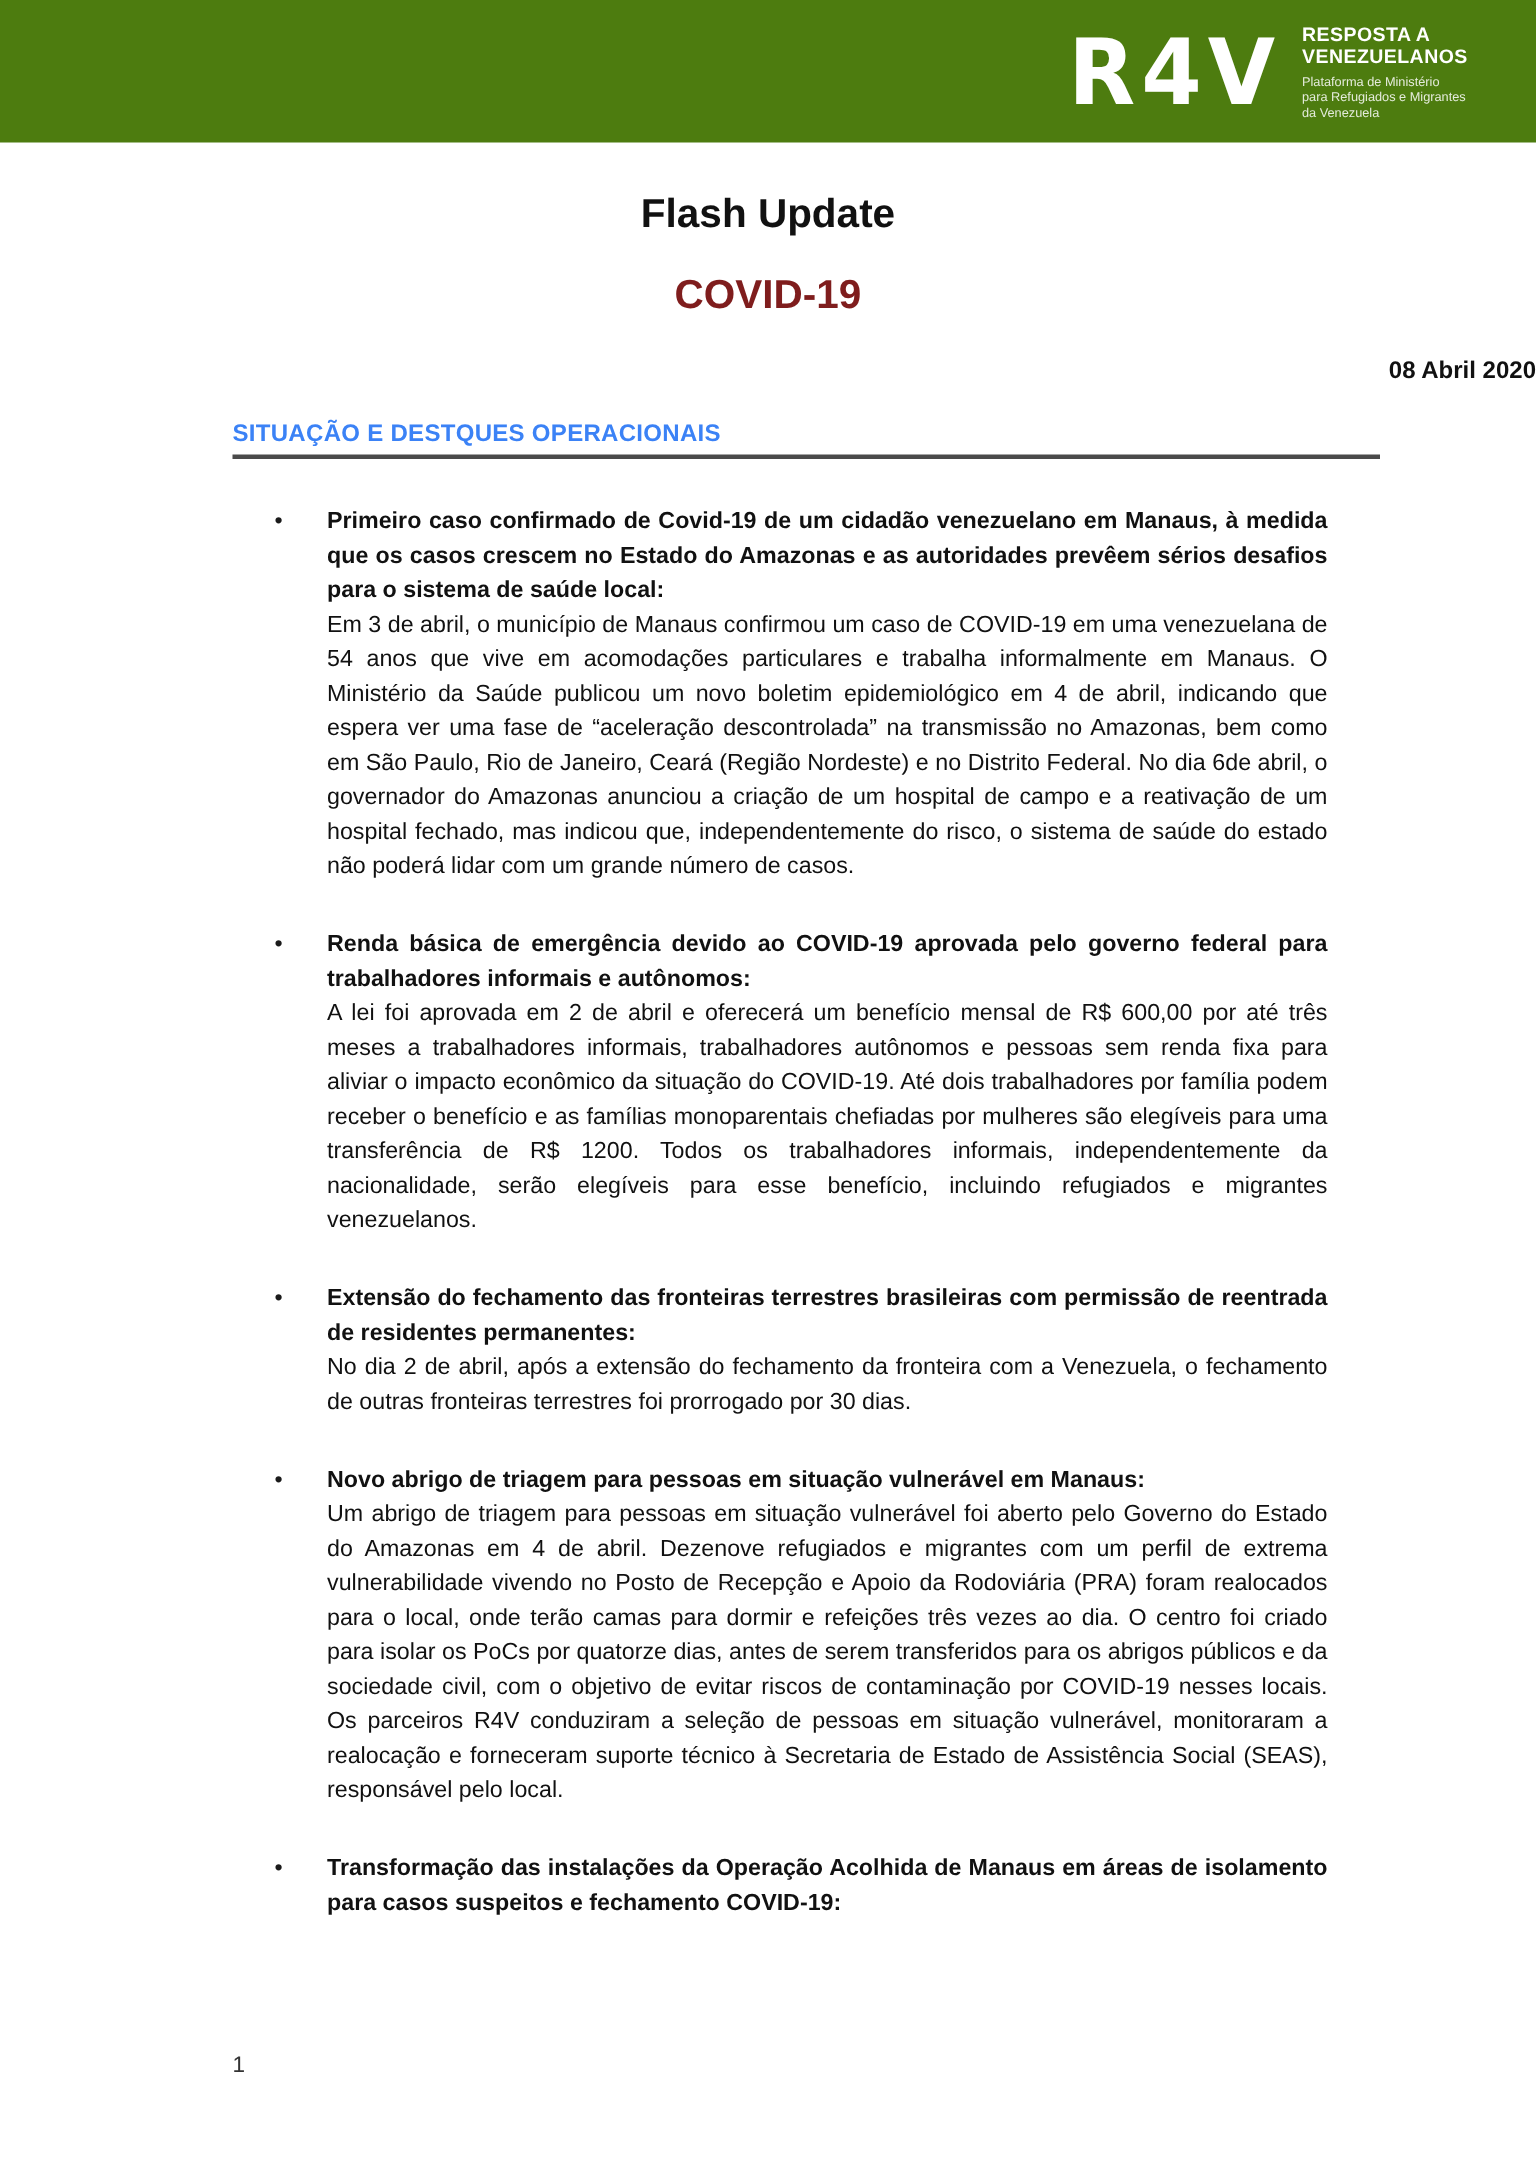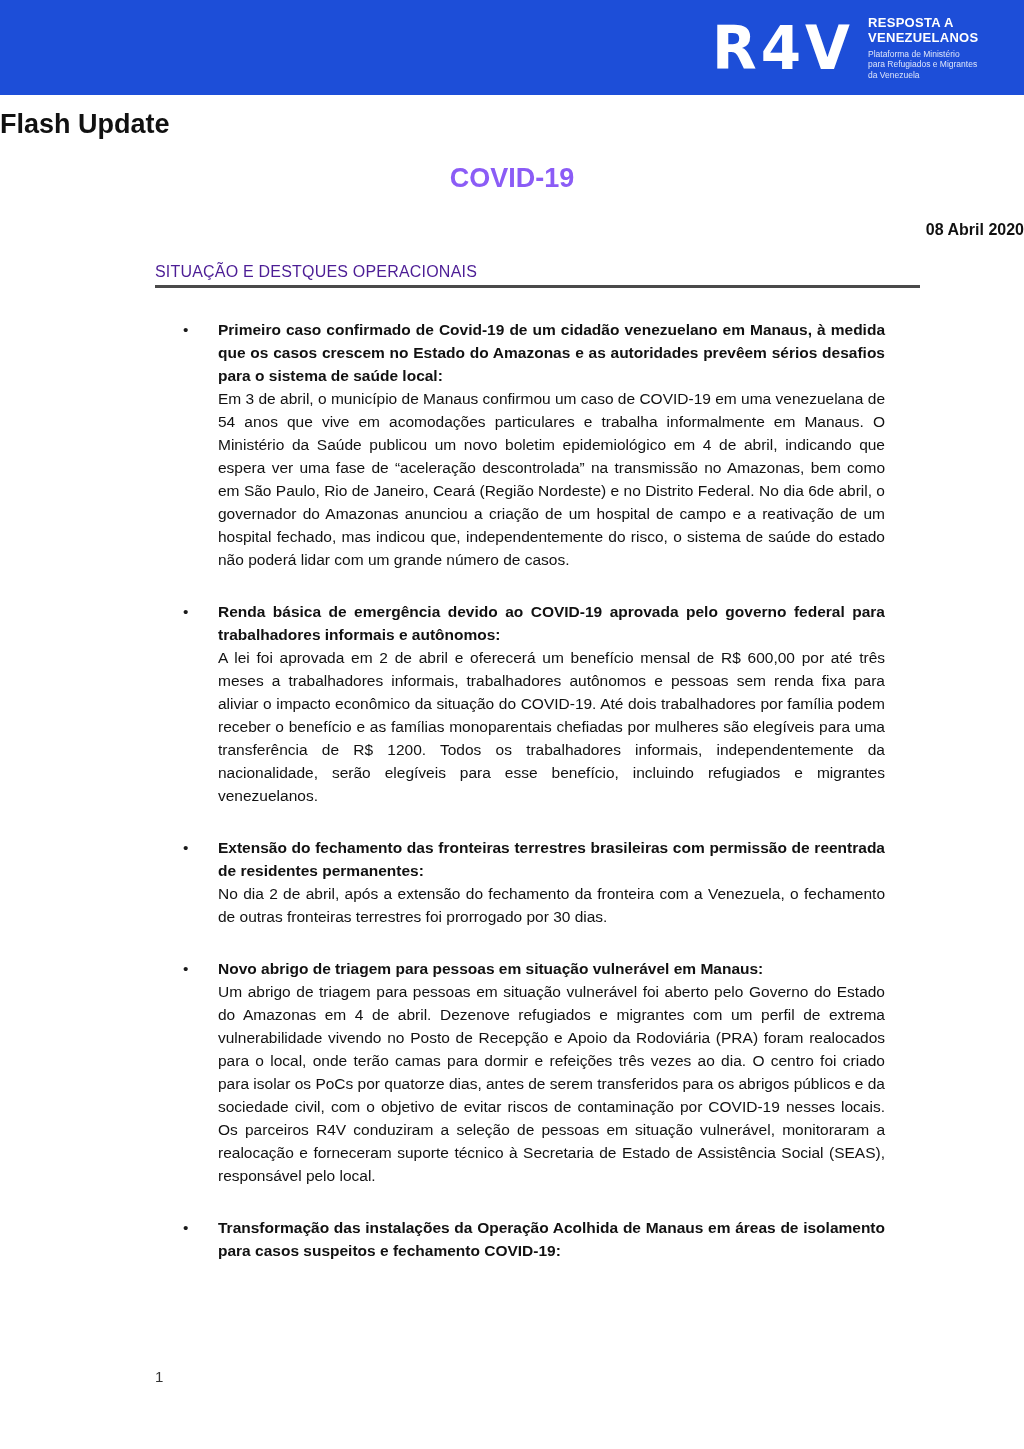--- a/index.html
+++ b/index.html
@@ -12,21 +12,21 @@
     background: #ffffff;
     font-family: "Liberation Sans", sans-serif;
     color: #1a1a1a;
     overflow: hidden;
   }
 
   
   .banner {
     width: 100%;
     height: 95px;
-    background: #1d4ed8;
+    background: #4d7c0f;
     display: flex;
     align-items: center;
     justify-content: flex-end;
     padding-right: 16px;
   }
   .banner-logo {
     color: #ffffff;
     font-weight: bold;
     font-size: 58px;
     letter-spacing: 4px;
@@ -44,50 +44,51 @@
   }
   .tagline {
     margin-top: 4px;
     font-size: 8.5px;
     line-height: 10.5px;
     opacity: 0.85;
   }
 
   
   .doc-title {
-    margin-top: 12px;
+    margin-top: 30px;
+    text-align: center;
     font-size: 27px;
     font-weight: bold;
     line-height: 34px;
     color: #111111;
   }
   .doc-subtitle {
     margin-top: 20px;
     text-align: center;
     font-size: 27px;
     font-weight: bold;
     line-height: 34px;
-    color: #8b5cf6;
+    color: #7f1d1d;
   }
   .doc-date {
     margin-top: 26px;
     text-align: right;
     font-size: 16px;
     font-weight: bold;
     color: #111111;
   }
 
   
   .content { margin-left: 155px; width: 730px; }
   .section-heading {
     margin-top: 24px;
     width: 765px;
     font-size: 16px;
-    font-weight: normal;
-    color: #4c1d95;
+    font-weight: bold;
+    color: #3b82f6;
     letter-spacing: 0.2px;
     padding-bottom: 4px;
     border-bottom: 3px solid #4a4a4a;
   }
 
   .bullet-list {
     list-style: none;
     margin-top: 30px;
   }
   .bullet-item {

